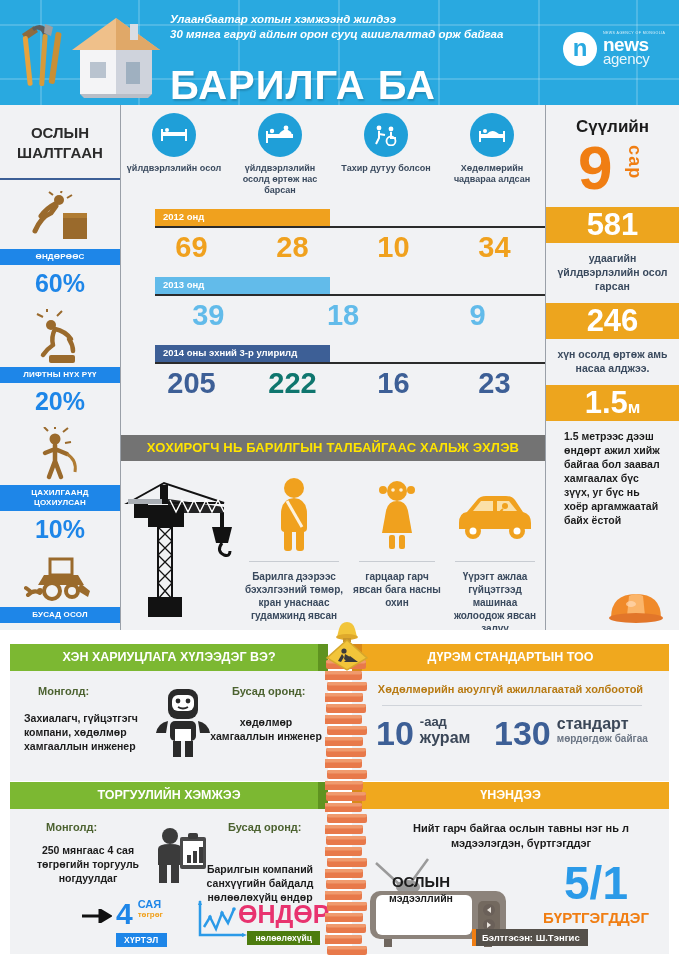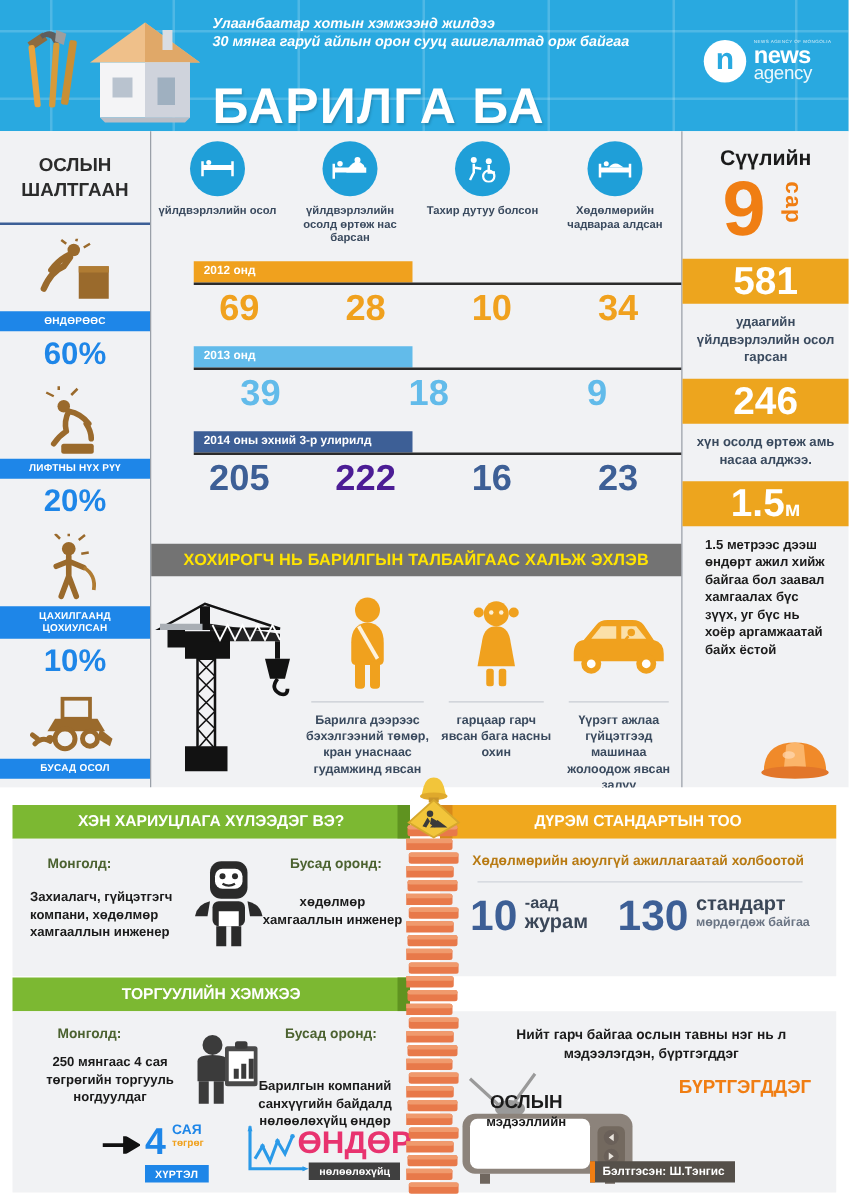--- a/index.html
+++ b/index.html
@@ -352,21 +352,21 @@
       </div>
 
       <div class="yearblock" style="top:240px">
         <div class="yearbar">
           <div class="fill" style="background:#3d5f96"></div>
           <div class="line"></div>
           <div class="lbl">2014 оны эхний 3-р улирилд</div>
         </div>
         <div class="numrow">
           <div class="num" style="color:#3d5f96">205</div>
-          <div class="num" style="color:#4c1d95">222</div>
+          <div class="num" style="color:#0f766e">222</div>
           <div class="num" style="color:#3d5f96">16</div>
           <div class="num" style="color:#3d5f96">23</div>
         </div>
       </div>
 
       <div class="banner" style="top:330px">ХОХИРОГЧ НЬ БАРИЛГЫН ТАЛБАЙГААС ХАЛЬЖ ЭХЛЭВ</div>
 
       <div class="victims" style="top:364px">
         <div class="victim" style="width:118px">
           <div class="victim-art" style="height:150px; align-items:flex-start">
@@ -518,21 +518,21 @@
       <svg style="position:absolute; left:186px; top:90px;" width="52" height="42" viewBox="0 0 52 42">
         <path d="M4 2 v34 h44" stroke="#2b9ae8" stroke-width="2.5" fill="none"></path>
         <path d="M2 6 l2 -5 l2 5 M46 34 l5 2 l-5 2" fill="#2b9ae8"></path>
         <path d="M8 28 l6 -10 l6 12 l6 -16 l6 10 l6 -14" stroke="#2b9ae8" stroke-width="2.5" fill="none"></path>
         <circle cx="14" cy="18" r="1.8" fill="#2b9ae8"></circle>
         <circle cx="26" cy="14" r="1.8" fill="#2b9ae8"></circle>
         <circle cx="38" cy="10" r="1.8" fill="#2b9ae8"></circle>
       </svg>
       <div style="position:absolute; left:228px; top:92px; text-align:center;">
         <div style="font-size:25px; font-weight:bold; color:#e8336f; line-height:26px;">ӨНДӨР</div>
-        <div style="display:inline-block; background:#404040; color:#fff; font-size:8.5px; font-weight:bold; padding:2px 8px; margin-top:3px;">нөлөөлөхүйц</div>
+        <div style="display:inline-block; background:#4d7c0f; color:#fff; font-size:8.5px; font-weight:bold; padding:2px 8px; margin-top:3px;">нөлөөлөхүйц</div>
       </div>
     </div>
 
     <div class="sect-head orange" style="left:352px; top:14px; width:317px;">ДҮРЭМ СТАНДАРТЫН ТОО</div>
     <div class="panel" style="left:352px; top:41px; width:317px; height:110px;">
       <div style="position:absolute; left:10px; top:12px; width:297px; text-align:center; font-size:11px; font-weight:bold; color:#b87a12;">Хөдөлмөрийн аюулгүй ажиллагаатай холбоотой</div>
       <div style="position:absolute; left:30px; top:34px; width:260px; height:1px; background:#d0d4da;"></div>
       <div style="position:absolute; left:24px; top:44px; display:flex; align-items:flex-start;">
         <div style="font-size:34px; font-weight:bold; color:#3d5f96; line-height:36px;">10</div>
         <div style="margin-left:6px; line-height:1.1;">
@@ -542,20 +542,21 @@
       </div>
       <div style="position:absolute; left:142px; top:44px; display:flex; align-items:flex-start;">
         <div style="font-size:34px; font-weight:bold; color:#3d5f96; line-height:36px;">130</div>
         <div style="margin-left:6px; line-height:1.15;">
           <div style="font-size:16px; font-weight:bold; color:#3b4758;">стандарт</div>
           <div style="font-size:10px; font-weight:bold; color:#6b7584;">мөрдөгдөж байгаа</div>
         </div>
       </div>
     </div>
 
+    <div class="sect-head orange" style="left:352px; top:152px; width:317px;">ҮНЭНДЭЭ</div>
     <div class="panel" style="left:352px; top:179px; width:317px; height:145px;">
       <div style="position:absolute; left:38px; top:12px; width:262px; text-align:center; font-size:11px; font-weight:bold; color:#1b1b1b; line-height:15px;">Нийт гарч байгаа ослын тавны нэг нь л мэдээлэгдэн, бүртгэгддэг</div>
 
       <svg style="position:absolute; left:14px; top:40px;" width="150" height="100" viewBox="0 0 150 100">
         <path d="M34 36 L10 14 M46 32 L62 10" stroke="#9a9a9a" stroke-width="2.5" fill="none"></path>
         <ellipse cx="42" cy="38" rx="12" ry="7" fill="#9a9a9a"></ellipse>
         <rect x="4" y="42" width="136" height="48" rx="10" fill="#8c837b"></rect>
         <rect x="10" y="46" width="96" height="40" rx="6" fill="#ffffff"></rect>
         <rect x="112" y="52" width="22" height="32" rx="5" fill="#73695f"></rect>
         <circle cx="123" cy="61" r="6" fill="#6a6059"></circle>
@@ -564,20 +565,21 @@
         <path d="M121 73 l4 3 l-4 3z" fill="#e9e4dd"></path>
         <rect x="18" y="90" width="8" height="8" fill="#6f665e"></rect>
         <rect x="118" y="90" width="8" height="8" fill="#6f665e"></rect>
       </svg>
       <div style="position:absolute; left:24px; top:64px; width:90px; text-align:center;">
         <div style="font-size:15px; font-weight:bold; color:#1b1b1b;">ОСЛЫН</div>
         <div style="font-size:10.5px; font-weight:bold; color:#1b1b1b; margin-top:2px;">мэдээллийн</div>
       </div>
 
       <div style="position:absolute; left:178px; top:50px; width:132px; text-align:center;">
+        <div style="font-size:46px; font-weight:bold; color:#2b9ae8; line-height:48px;">5/1</div>
         <div style="font-size:15px; font-weight:bold; color:#f07e13; margin-top:2px;">БҮРТГЭГДДЭГ</div>
       </div>
 
       <div class="credit" style="left:120px; top:120px;">Бэлтгэсэн: Ш.Тэнгис</div>
     </div>
 
   </div>
 
   <svg class="bricks" viewBox="0 0 42 302" preserveAspectRatio="none">
     <defs>

